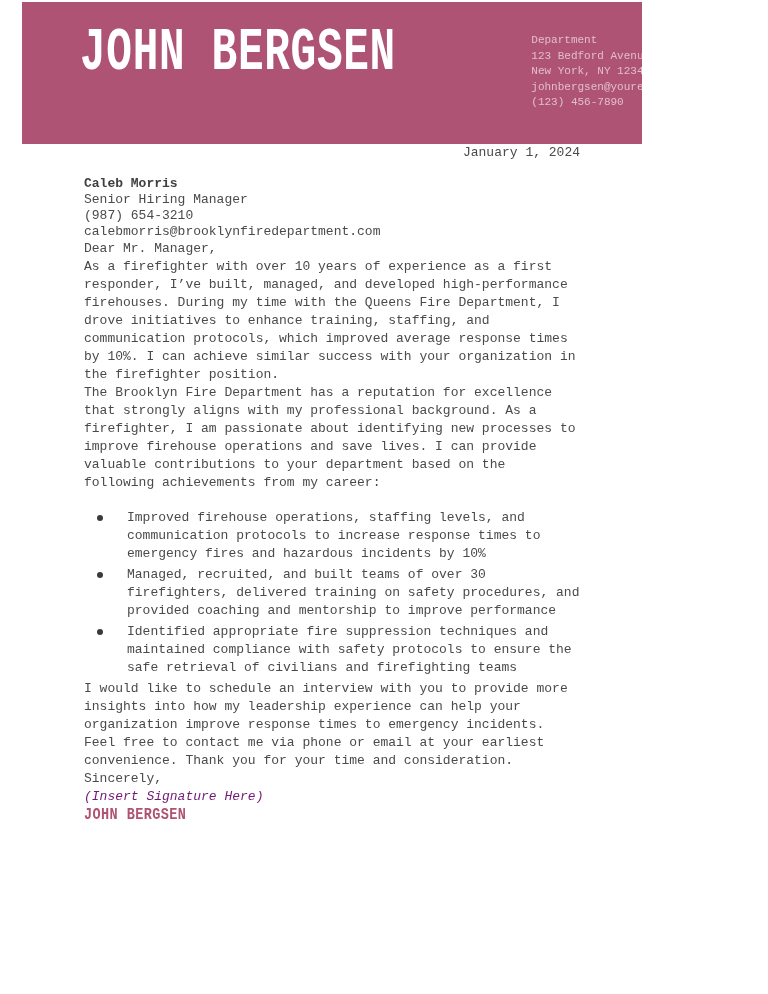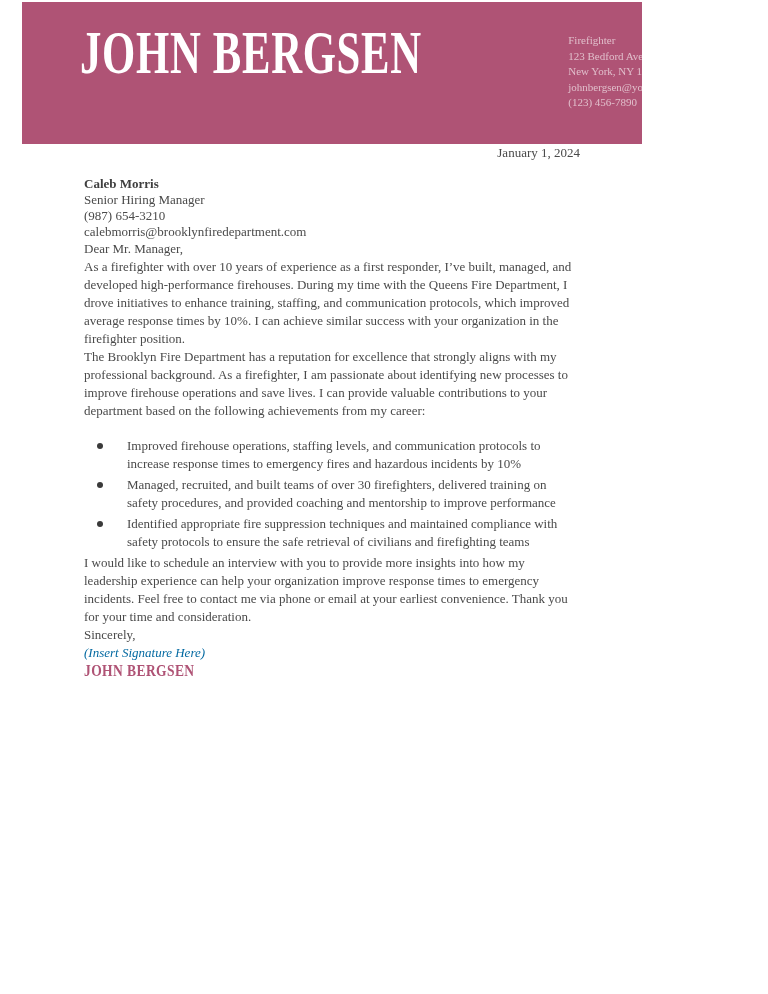--- a/index.html
+++ b/index.html
@@ -3,21 +3,21 @@
 <meta charset="utf-8">
 <style>
   * { margin: 0; padding: 0; box-sizing: border-box; }
   html, body { background: #ffffff; }
   .page {
     position: relative;
     width: 664px;
     height: 994px;
     background: #ffffff;
     overflow: hidden;
-    font-family: Liberation Serif, serif;
+    font-family: Liberation Mono, monospace;
   }
   
   .band {
     margin: 2px 22px 0 22px;
     height: 142px;
     background: #af5375;
     display: flex;
     justify-content: space-between;
     align-items: flex-start;
   }
@@ -74,21 +74,21 @@
     height: 6px;
     border-radius: 50%;
     background: #3a3a3a;
     margin: 6px 24px 0 0;
   }
   .closing { margin-top: 17px; max-width: 604px; }
   .signoff { margin-top: 17px; }
   .sig-placeholder {
     margin-top: 19px;
     font-style: italic;
-    color: #0369a1;
+    color: #701a75;
   }
   .sig-name {
     margin-top: 17px;
     white-space: nowrap;
   }
   .sig-name span {
     display: inline-block;
     color: #af5375;
     font-size: 16.5px;
     font-weight: 700;
@@ -100,21 +100,21 @@
 </head>
 <body>
 
 <div class="page">
 
   <header class="band">
     <div class="name-wrap">
       <span class="big-name">JOHN BERGSEN</span>
     </div>
     <div class="contact">
-      <div>Firefighter</div>
+      <div>Department</div>
       <div>123 Bedford Avenue,</div>
       <div>New York, NY 12345</div>
       <div>johnbergsen@youremail.com</div>
       <div>(123) 456-7890</div>
     </div>
   </header>
 
   <main class="letter">
 
     <p class="date">January 1, 2024</p>

